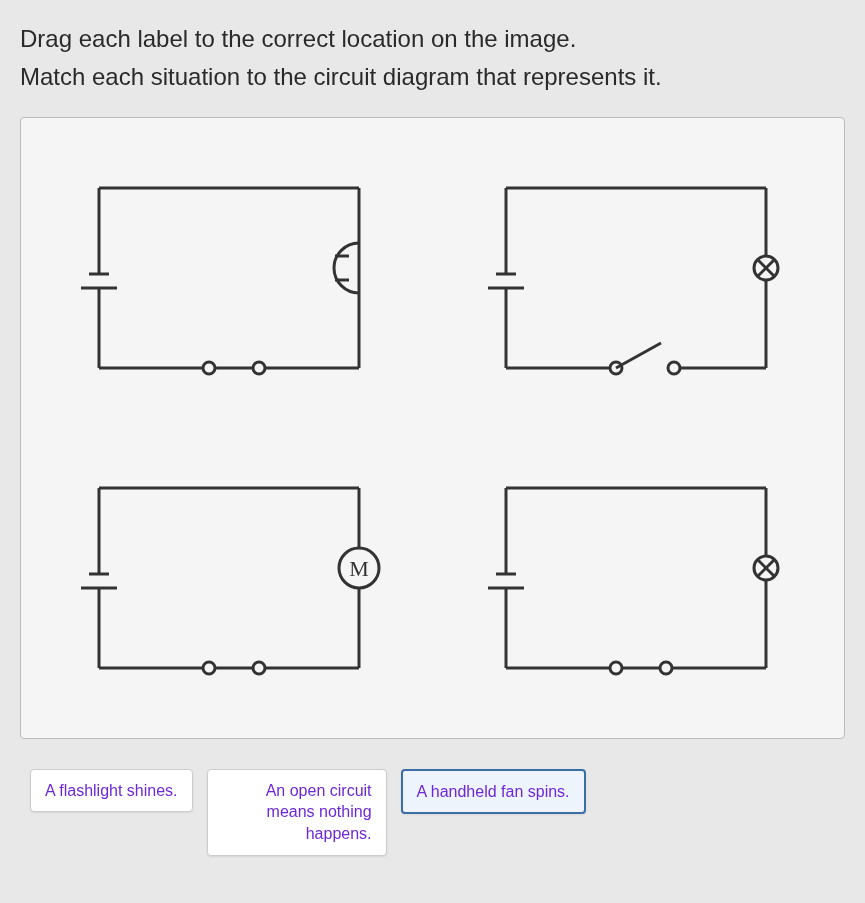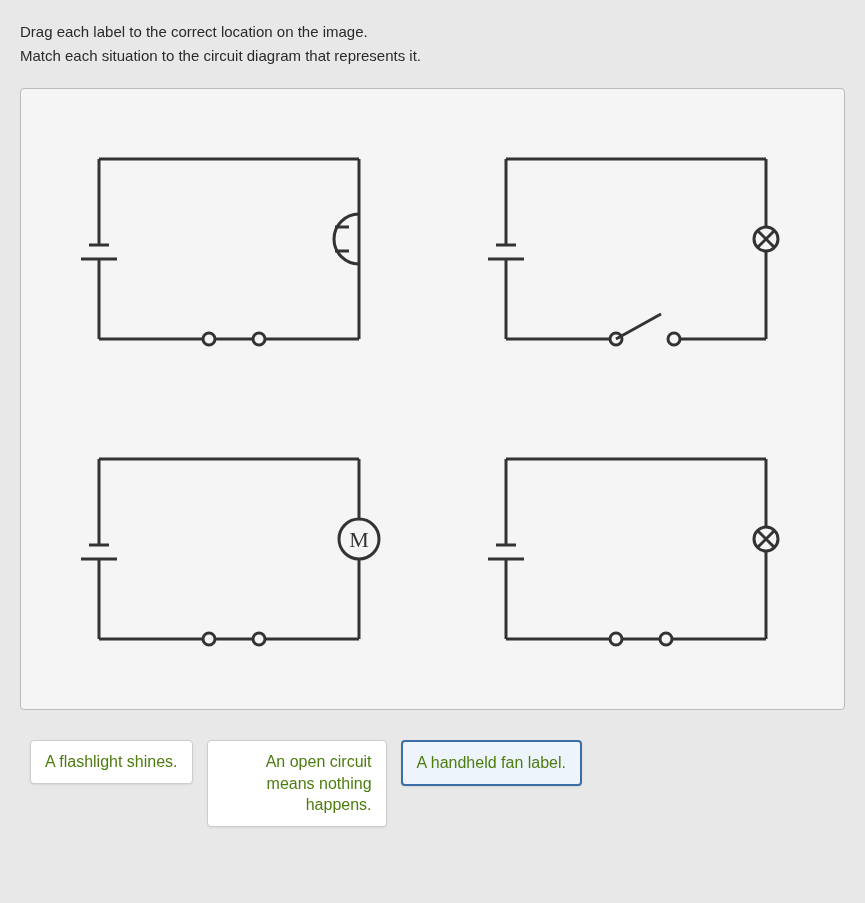--- a/index.html
+++ b/index.html
@@ -4,21 +4,21 @@
   <style>
     * { box-sizing: border-box; margin: 0; padding: 0; }
     body {
       font-family: -apple-system, BlinkMacSystemFont, 'Segoe UI', Arial, sans-serif;
       background: #e8e8e8;
       padding: 20px;
       width: 865px;
       color: #333;
     }
     .instructions {
-      font-size: 15px;
+      font-size: 24px;
       line-height: 1.6;
       margin-bottom: 20px;
       color: #2a2a2a;
     }
     .diagram-panel {
       background: #f5f5f5;
       border: 1px solid #bbb;
       border-radius: 4px;
       padding: 30px 20px;
       display: grid;
@@ -40,21 +40,21 @@
       gap: 14px;
       align-items: flex-start;
       padding: 0 10px;
     }
     .label-chip {
       background: #fff;
       border: 1px solid #ccc;
       border-radius: 4px;
       padding: 10px 14px;
       font-size: 16px;
-      color: #4d7c0f;
+      color: #6d28d9;
       cursor: grab;
       box-shadow: 0 1px 2px rgba(0,0,0,0.08);
       line-height: 1.35;
     }
     .label-chip.wide { max-width: 180px; text-align: right; }
     .label-chip.selected {
       border: 2px solid #3a6ea5;
       background: #eef4fb;
     }
   </style>
@@ -168,14 +168,14 @@
         <line x1="40" y1="126" x2="40" y2="40"></line>
       </g>
     </svg>
   </div>
 
 </div>
 
 <div class="labels-row">
   <div class="label-chip">A flashlight shines.</div>
   <div class="label-chip wide">An open circuit means nothing happens.</div>
-  <div class="label-chip selected">A handheld fan label.</div>
+  <div class="label-chip selected">A handheld fan spins.</div>
 </div>
 
 </body></html>

